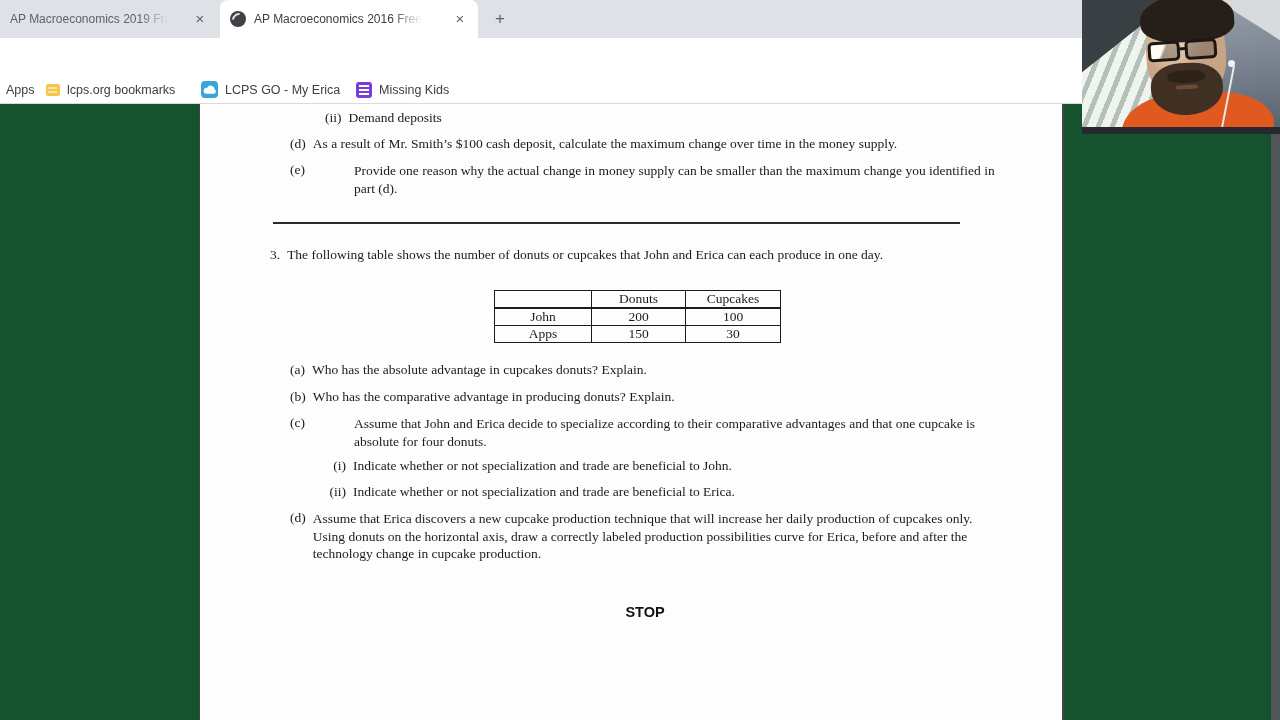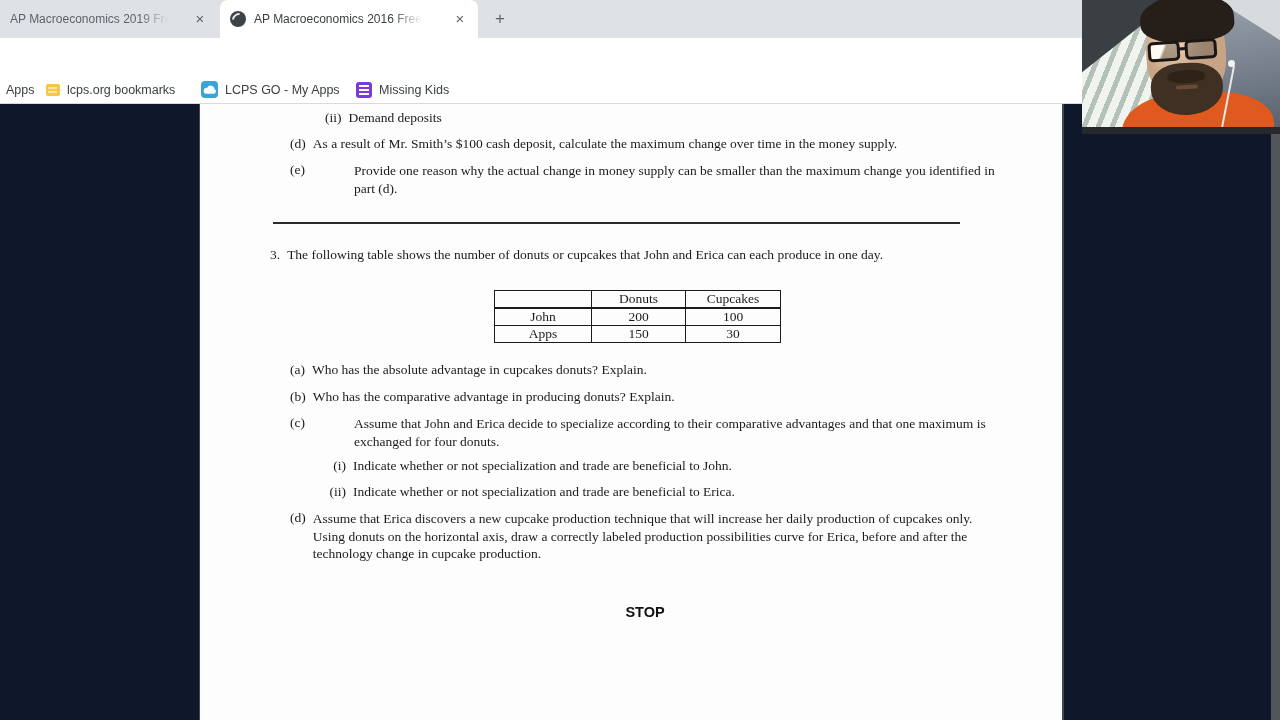--- a/index.html
+++ b/index.html
@@ -73,21 +73,21 @@
   .fold-yellow::after { content:""; position:absolute; left:2px; top:3px; width:9px; height:2px;
          background:#fae3a1; box-shadow:0 4px 0 #fae3a1; }
   .cloud-blue { width:17px; height:17px; border-radius:4px; background:#38a5d8; display:flex;
                 align-items:center; justify-content:center; }
   .list-purple { width:16px; height:16px; border-radius:3px; background:#7a3bdc; display:flex;
                  align-items:center; justify-content:center; }
   .list-purple span { width:10px; height:10px;
          background:repeating-linear-gradient(#fff 0 1.6px, transparent 1.6px 4px); }
 
   
-  .content { position:absolute; left:0; top:104px; width:1271px; height:616px; background:#0f172a; }
+  .content { position:absolute; left:0; top:104px; width:1271px; height:616px; background:#14532d; }
   .page { position:absolute; left:200px; top:0; width:862px; height:616px; background:#fdfdfd;
           box-shadow:2px 0 0 #44474a, -1px 0 0 #44474a;
           font-family:"Liberation Serif", serif; color:#1b1b1b; font-size:13.5px; }
   .row { position:absolute; display:flex; gap:7px; }
   .lbl { flex:0 0 auto; }
   .wrap { width:664px; line-height:17.5px;margin-left:42px; }
   .wrap3 { width:668px; line-height:17.5px; }
   .nowrap { white-space:nowrap; }
   .divider { position:absolute; left:73px; top:118px; width:687px; height:2px; background:#2b2b2b; }
   .ptable { position:absolute; left:294px; top:186px; border-collapse:collapse; }
@@ -225,21 +225,21 @@
     <div class="bmk" style="left:46px">
       <span class="fold-yellow"></span>
       <span>lcps.org bookmarks</span>
     </div>
     <div class="bmk" style="left:201px">
       <span class="cloud-blue">
         <svg width="13" height="9" viewBox="0 0 20 14">
             <path d="M5.5 13.5a4.5 4.5 0 1 1 .8-8.9A6 6 0 0 1 17.8 6.6 3.6 3.6 0 0 1 16.5 13.5z" fill="#fff"></path>
           </svg>
       </span>
-      <span>LCPS GO - My Apps</span>
+      <span>LCPS GO - My Erica</span>
     </div>
     <div class="bmk" style="left:356px">
       <span class="list-purple">
           <span></span>
         </span>
       <span>Missing Kids</span>
     </div>
   </div>
 
   <div class="content">
@@ -292,21 +292,21 @@
         <span class="nowrap">Who has the absolute advantage in cupcakes donuts? Explain.</span>
       </div>
 
       <div class="row" style="left:90px; top:285px">
         <span class="lbl">(b)</span>
         <span class="nowrap">Who has the comparative advantage in producing donuts? Explain.</span>
       </div>
 
       <div class="row" style="left:90px; top:311px">
         <span class="lbl">(c)</span>
-        <span class="wrap">Assume that John and Erica decide to specialize according to their comparative advantages and that one maximum is exchanged for four donuts.</span>
+        <span class="wrap">Assume that John and Erica decide to specialize according to their comparative advantages and that one cupcake is absolute for four donuts.</span>
       </div>
 
       <div class="row" style="left:122px; top:354px">
         <span class="lbl" style="width:24px;text-align:right">(i)</span>
         <span class="nowrap">Indicate whether or not specialization and trade are beneficial to John.</span>
       </div>
 
       <div class="row" style="left:122px; top:380px">
         <span class="lbl" style="width:24px;text-align:right">(ii)</span>
         <span class="nowrap">Indicate whether or not specialization and trade are beneficial to Erica.</span>

